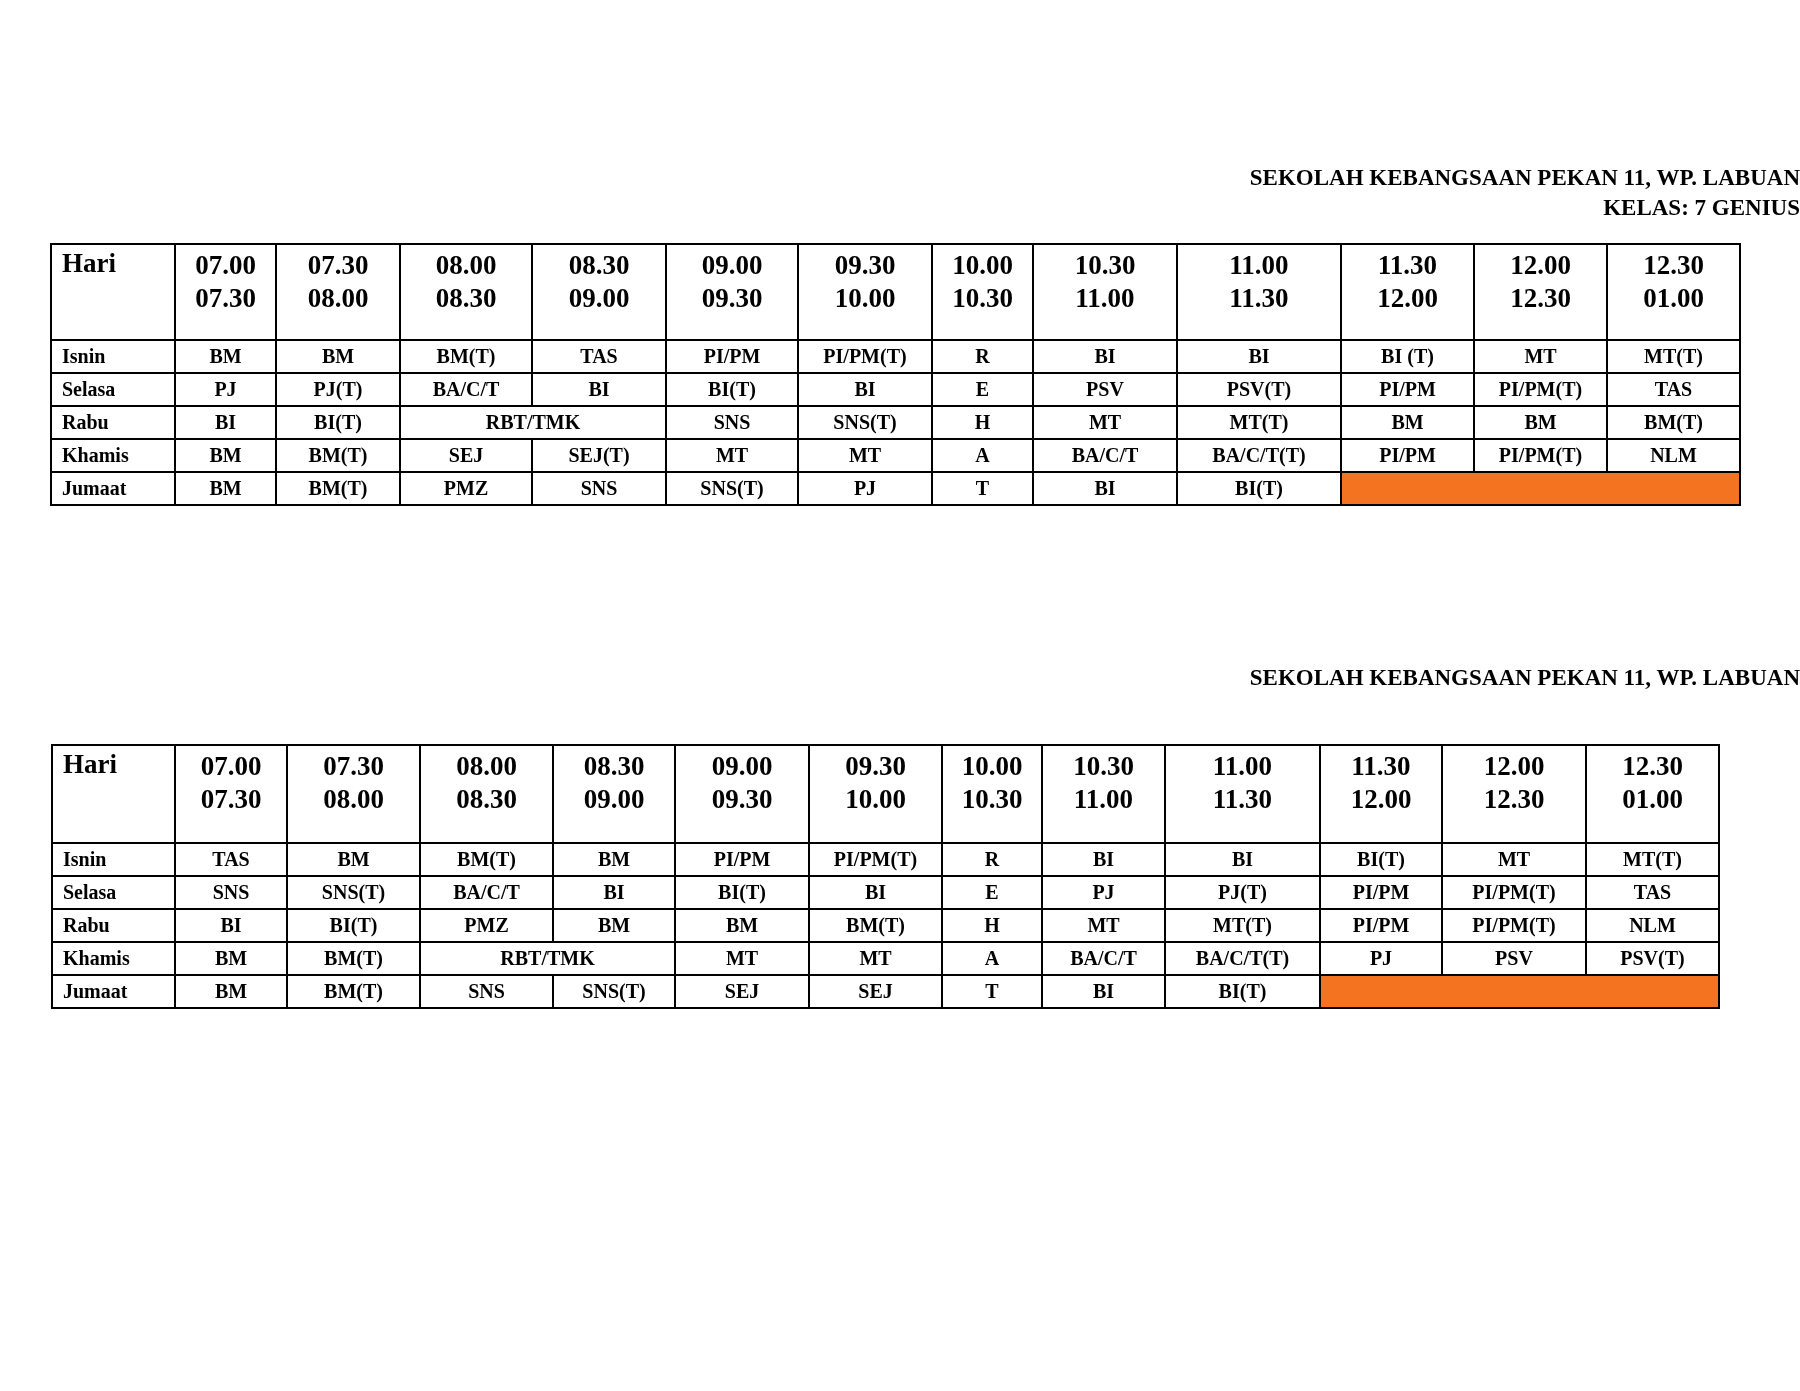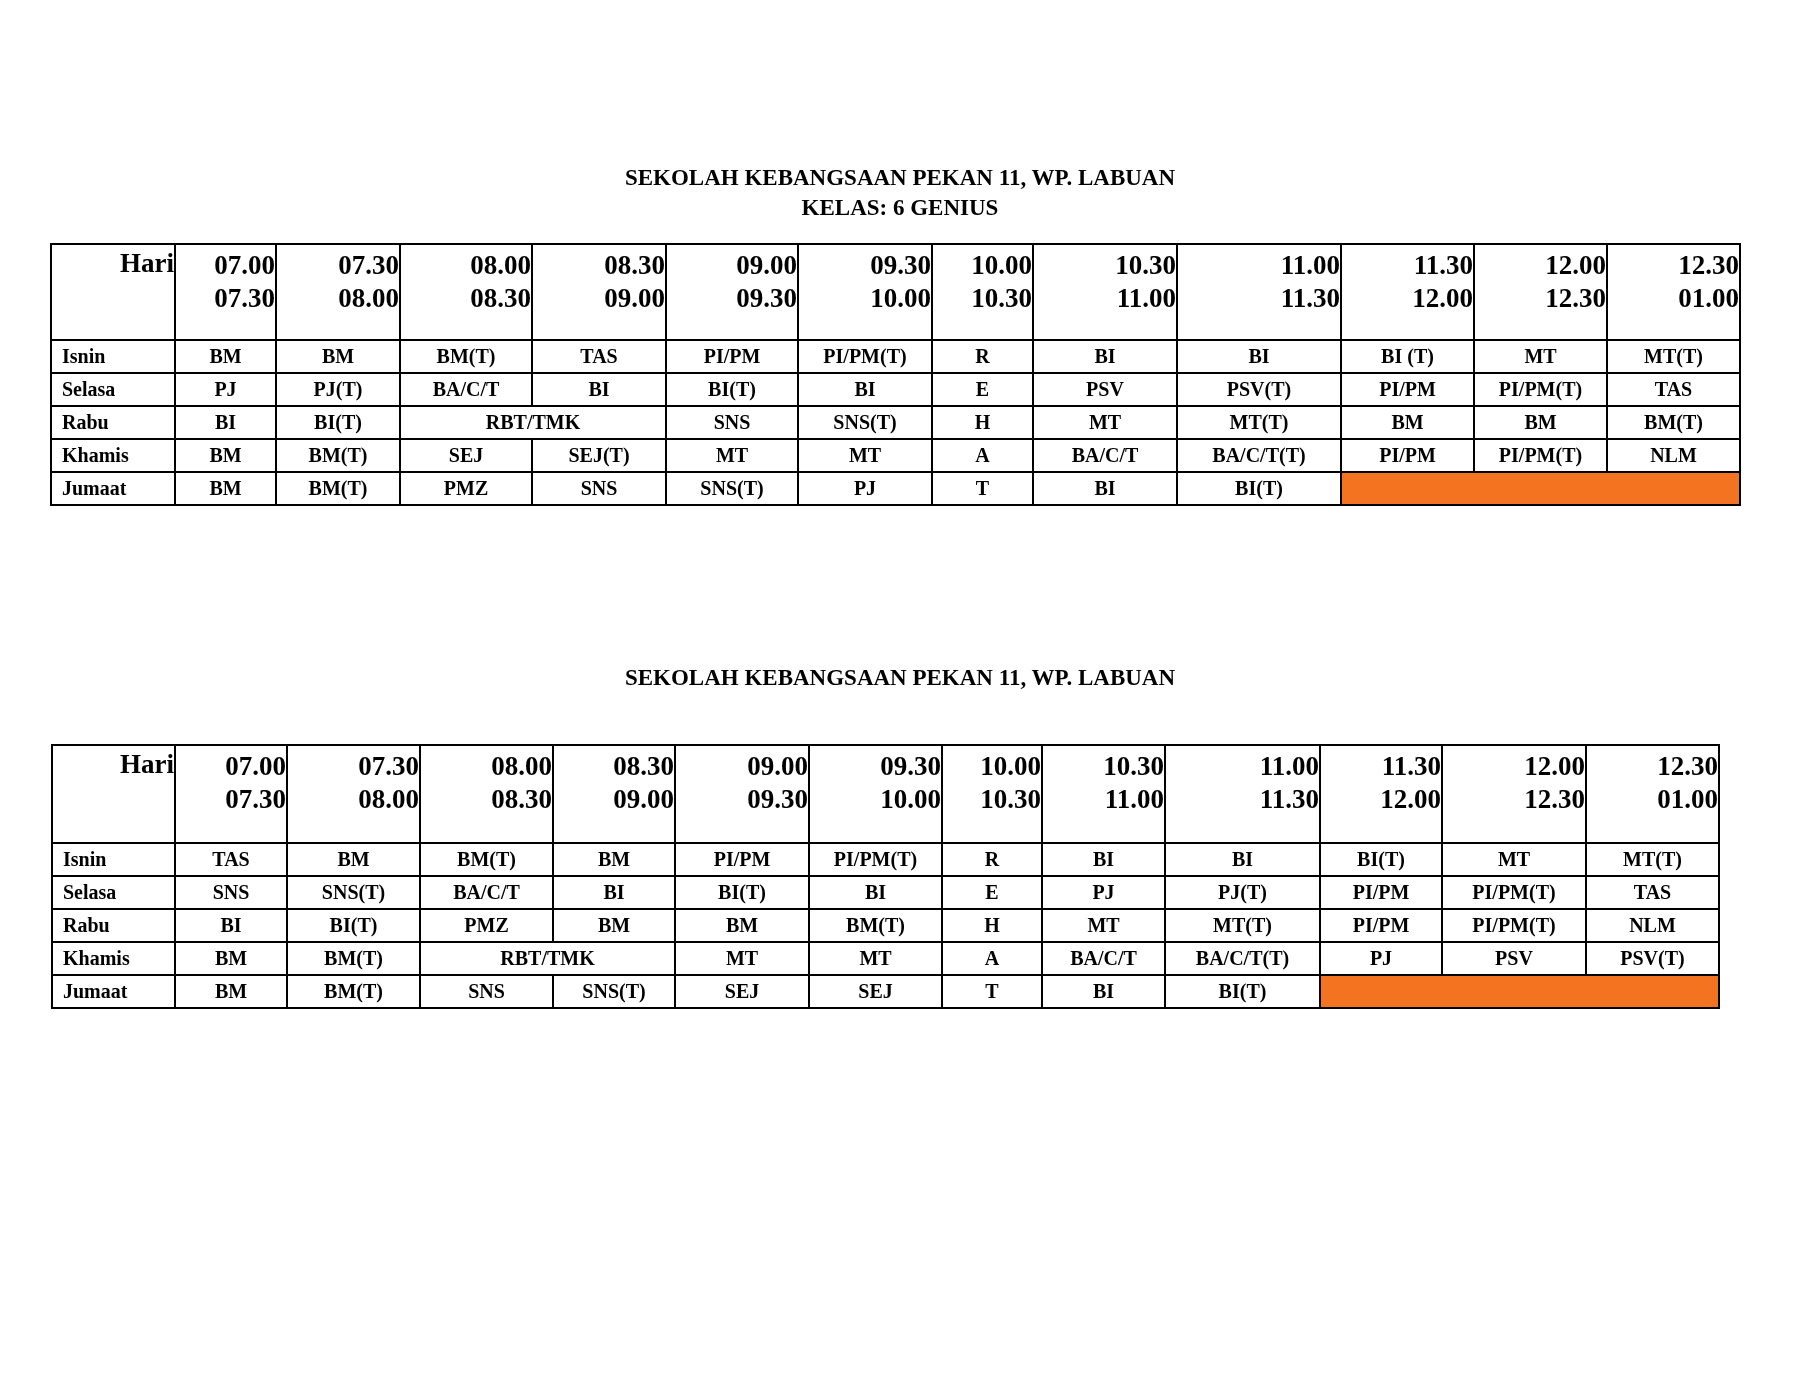--- a/index.html
+++ b/index.html
@@ -1,36 +1,36 @@
 <!DOCTYPE html>
 <html><head>
 <meta charset="utf-8">
 <style>
   html, body { margin:0; padding:0; background:#ffffff; }
   body { width:1800px; height:1391px; position:relative; overflow:hidden;
          font-family:"Liberation Serif","DejaVu Serif",serif; color:#000; }
   .title { position:absolute; left:0; width:1800px; text-align:center; font-weight:bold;
            font-size:23px; line-height:30px; }
-  .title div { white-space:nowrap; }
+  .title div { white-space:nowrap;text-align:right; }
   table.tt { position:absolute; border-collapse:collapse; table-layout:fixed; }
   table.tt td { border:2px solid #000; padding:0; text-align:center; vertical-align:middle;
                 font-weight:bold; font-size:20px; white-space:nowrap; overflow:hidden; }
-  table.tt tr.head td { vertical-align:top; font-size:27px; line-height:33px; padding-top:4px;text-align:right; }
+  table.tt tr.head td { vertical-align:top; font-size:27px; line-height:33px; padding-top:4px; }
   table.tt td.day { text-align:left; padding-left:10px; font-size:20px; }
   table.tt tr.head td.day { padding-top:2px; }
   td.blank { background:#F47320; }
   .t1 { left:50px; top:243px; width:1689px; }
   .t2 { left:51px; top:744px; width:1667px; }
 </style>
 </head>
 <body>
 
 <div class="title" style="top:163px;">
   <div>SEKOLAH KEBANGSAAN PEKAN 11, WP. LABUAN</div>
-  <div>KELAS: 6 GENIUS</div>
+  <div>KELAS: 7 GENIUS</div>
 </div>
 
 <table class="tt t1">
   <colgroup>
     <col style="width:124px">
       <col style="width:101px">
       <col style="width:124px">
       <col style="width:132px">
     <col style="width:134px">
       <col style="width:132px">

